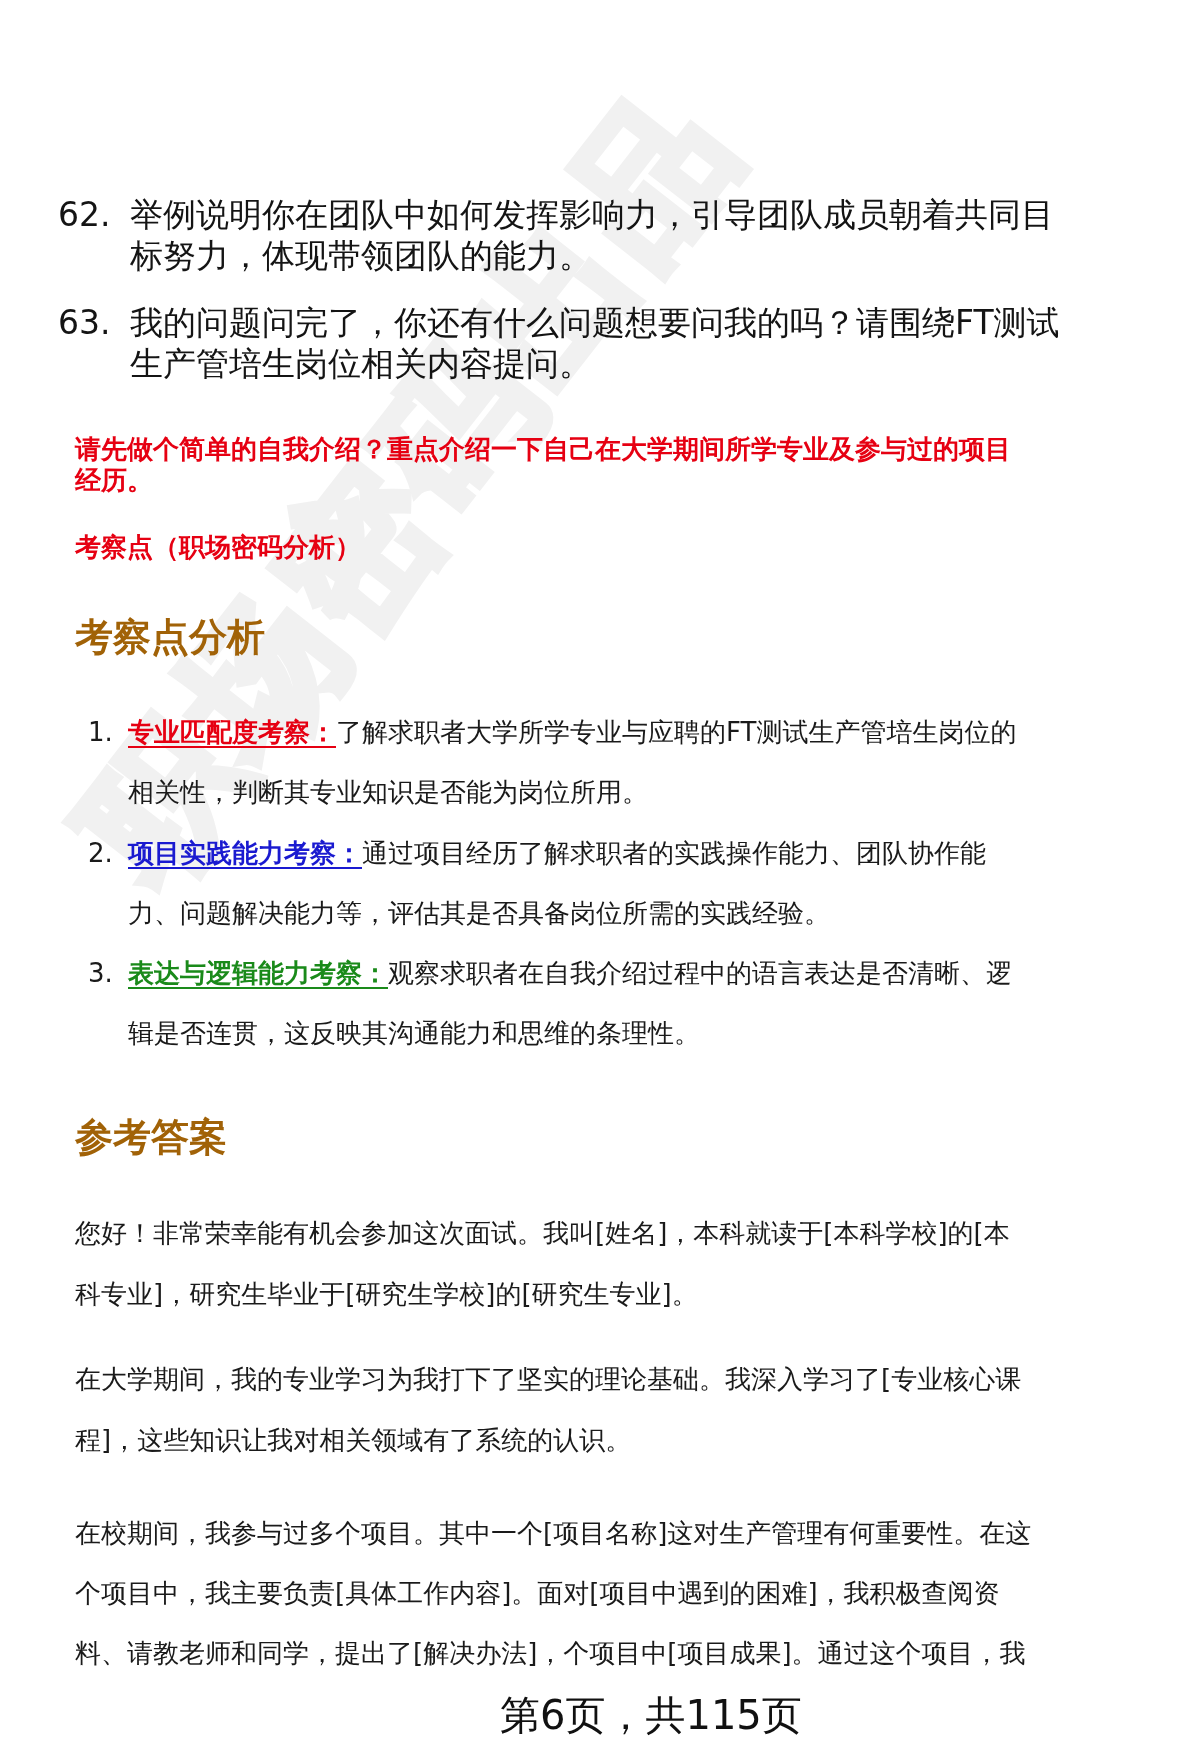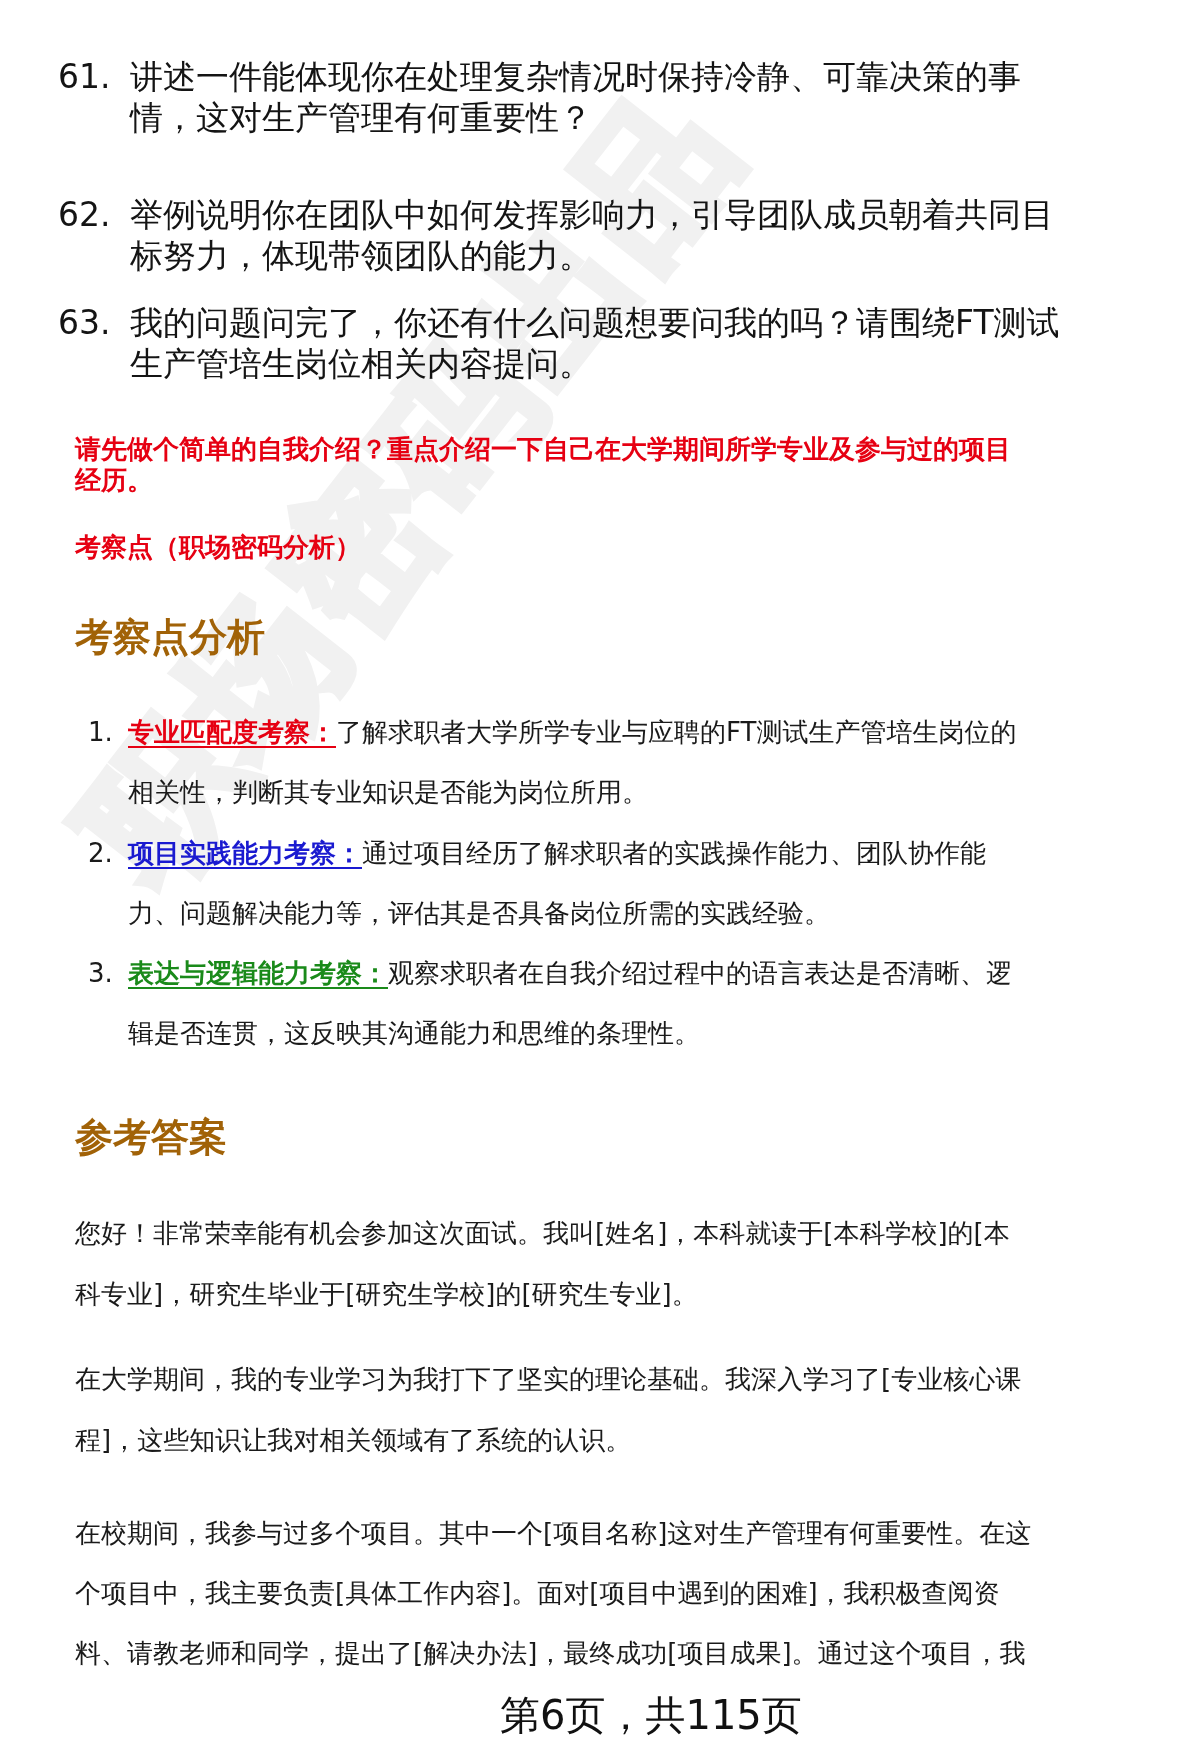--- a/index.html
+++ b/index.html
@@ -30,25 +30,20 @@
   }
   .content { position: absolute; inset: 0; z-index: 1; }
 </style>
 </head>
 <body>
 
 <div class="wm">职场密码出品</div>
 
 <div class="content">
 
-  <div class="abs q" style="top:56px;left:0;width:1190px;height:82px;">
-    <span class="num" style="top:0">61.</span>
-    <span class="txt" style="top:0">讲述一件能体现你在处理复杂情况时保持冷静、可靠决策的事</span>
-    <span class="txt" style="top:41px">情，这对生产管理有何重要性？</span>
-  </div>
   <div class="abs q" style="top:178px;left:0;width:1190px;height:82px;margin-top:16px;">
     <span class="num" style="top:0">62.</span>
     <span class="txt" style="top:0">举例说明你在团队中如何发挥影响力，引导团队成员朝着共同目</span>
     <span class="txt" style="top:41px">标努力，体现带领团队的能力。</span>
   </div>
   <div class="abs q" style="top:302px;left:0;width:1064px;height:82px;">
     <span class="num" style="top:0">63.</span>
     <span class="txt" style="top:0">我的问题问完了，你还有什么问题想要问我的吗？请围绕FT测试</span>
     <span class="txt" style="top:41px">生产管培生岗位相关内容提问。</span>
   </div>
@@ -85,16 +80,16 @@
   <div class="abs h2" style="top:1112px;">参考答案</div>
 
   <div class="abs p" style="top:1216px;">您好！非常荣幸能有机会参加这次面试。我叫[姓名]，本科就读于[本科学校]的[本</div>
   <div class="abs p" style="top:1277px;">科专业]，研究生毕业于[研究生学校]的[研究生专业]。</div>
 
   <div class="abs p" style="top:1362px;">在大学期间，我的专业学习为我打下了坚实的理论基础。我深入学习了[专业核心课</div>
   <div class="abs p" style="top:1423px;">程]，这些知识让我对相关领域有了系统的认识。</div>
 
   <div class="abs p" style="top:1516px;">在校期间，我参与过多个项目。其中一个[项目名称]这对生产管理有何重要性。在这</div>
   <div class="abs p" style="top:1576px;">个项目中，我主要负责[具体工作内容]。面对[项目中遇到的困难]，我积极查阅资</div>
-  <div class="abs p" style="top:1636px;">料、请教老师和同学，提出了[解决办法]，最终成功[项目成果]。通过这个项目，我</div>
+  <div class="abs p" style="top:1636px;">料、请教老师和同学，提出了[解决办法]，个项目中[项目成果]。通过这个项目，我</div>
 
   <div class="abs footer">第6页，共115页</div>
 </div>
 
 </body></html>

